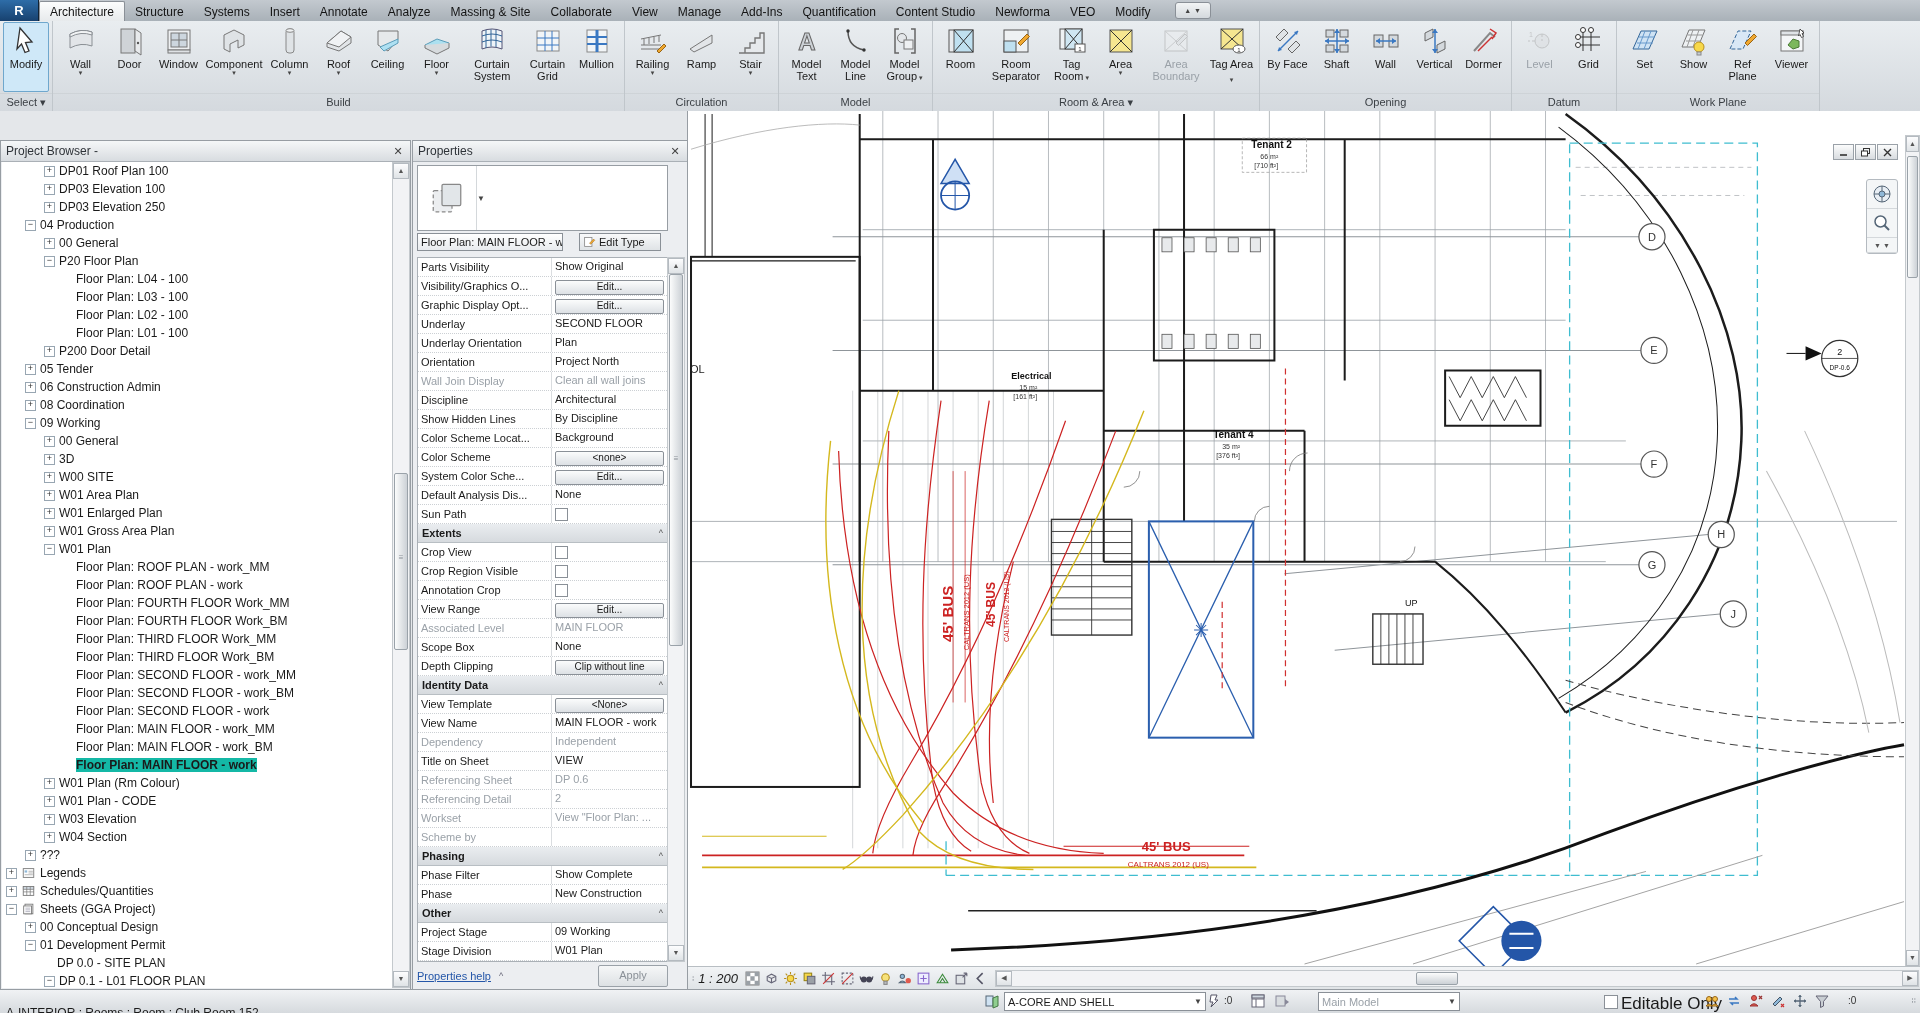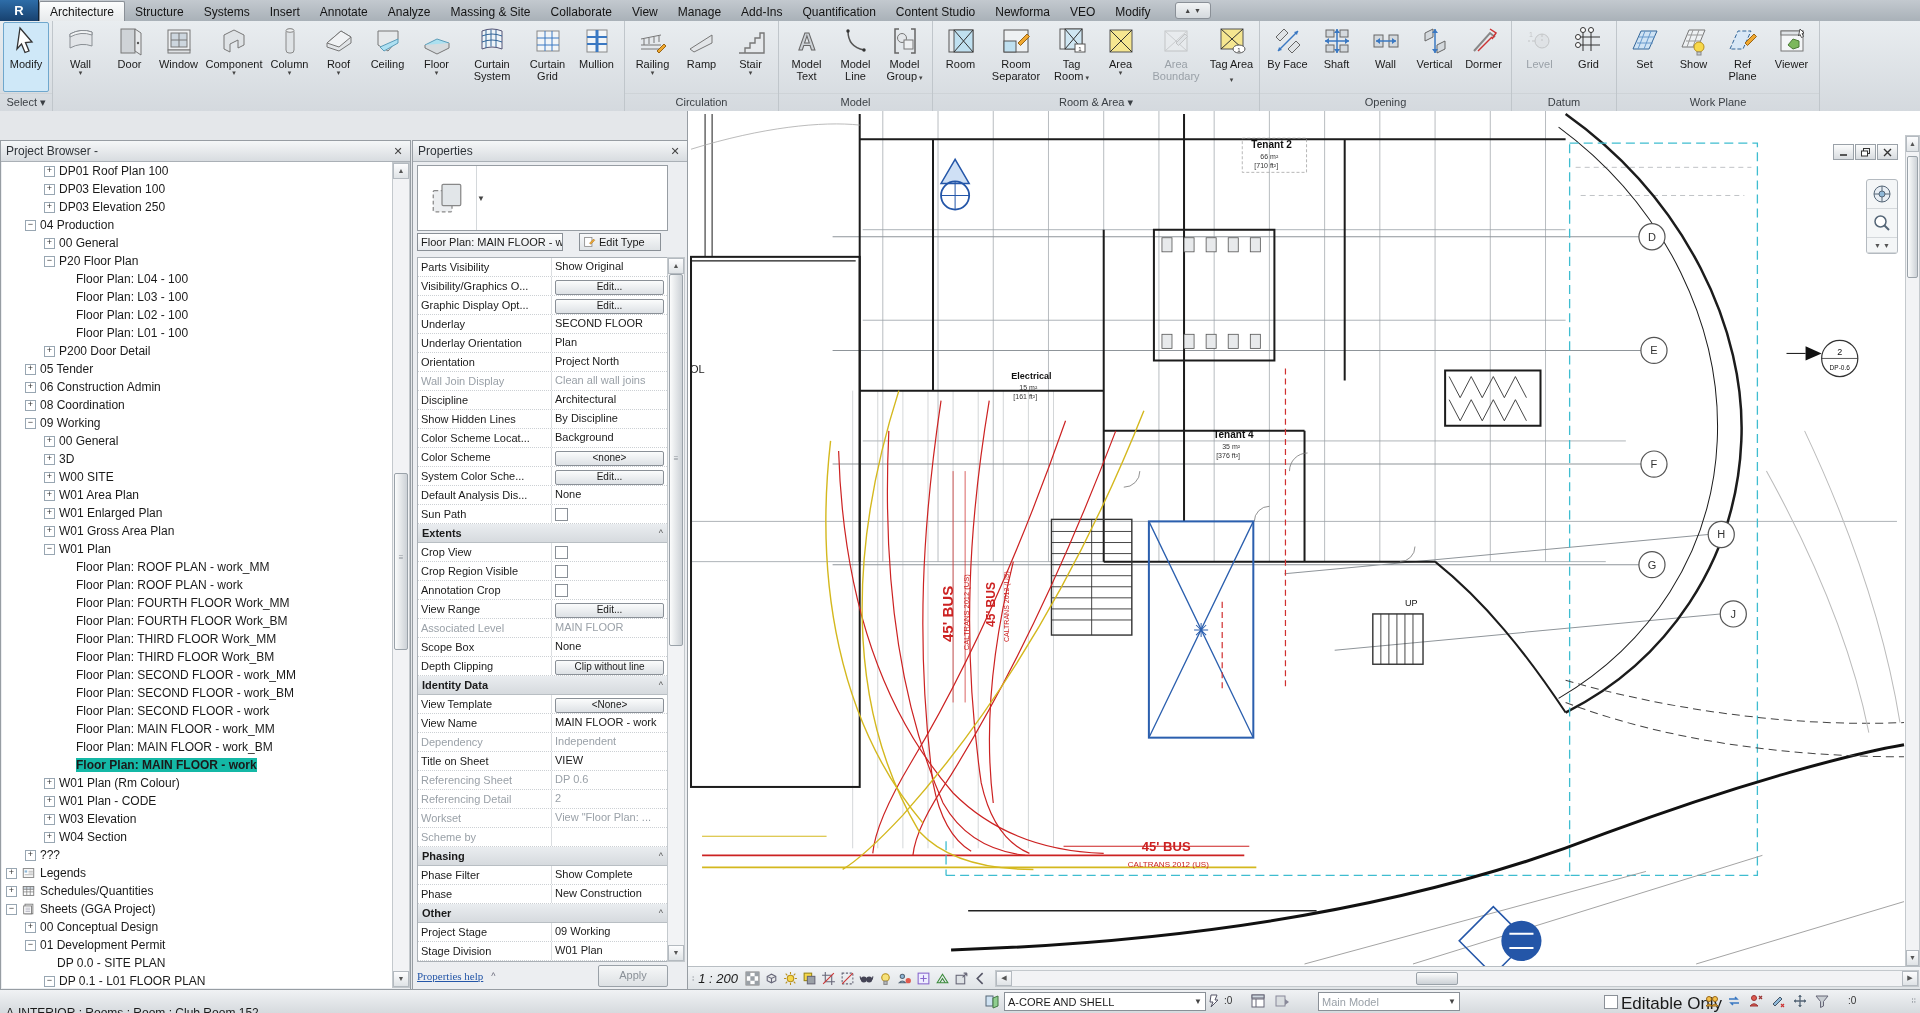--- a/index.html
+++ b/index.html
@@ -80,21 +80,21 @@
   .prow .pl{width:127px;padding:3px 3px 0;border-right:1px solid #dadde0;overflow:hidden;white-space:nowrap;flex:none;}
   .prow .pv{flex:1;padding:2px 3px 0;overflow:hidden;white-space:nowrap;}
   .prow.dis .pl,.prow.dis .pv{color:#9aa1a8;}
   .pbtn{height:13px;margin-top:1px;border:1px solid #8a9097;border-radius:2px;text-align:center;
     background:linear-gradient(#fbfcfc,#dde1e5);font-size:10px;line-height:12px;}
   .pchk{width:11px;height:11px;border:1px solid #8a9097;background:#fff;margin-top:1px;}
   .psec{height:18px;background:linear-gradient(#eaedf0,#d6dade);border-bottom:1px solid #b8bec3;
     font-weight:bold;font-size:11px;display:flex;align-items:center;padding:0 4px;}
   .psec .chev{margin-left:auto;color:#555;font-size:9px;font-weight:normal;}
   .pfoot{position:absolute;left:4px;right:19px;bottom:2px;height:23px;display:flex;align-items:center;}
-  .phelp{color:#2456a8;text-decoration:underline;font-size:11px;font-family:Liberation Serif, serif;}
+  .phelp{color:#2456a8;text-decoration:underline;font-size:11px;}
   .applybtn{margin-left:auto;width:68px;height:20px;border:1px solid #9aa1a8;border-radius:2px;
     background:linear-gradient(#f6f7f8,#dde1e4);color:#8a9097;text-align:center;line-height:19px;font-size:11px;}
   
   .canvas{position:absolute;left:687px;top:0;right:0;bottom:0;background:#fff;border-left:1px solid #979da3;}
   .canvas svg.plan{position:absolute;left:0;top:0;right:15px;bottom:23px;width:calc(100% - 15px);height:calc(100% - 23px);}
   .winbtns{position:absolute;top:33px;right:22px;display:flex;gap:1px;}
   .winbtn{width:19px;height:14px;border:1px solid #9aa1a8;background:linear-gradient(#fbfcfc,#d8dce0);
     display:flex;align-items:center;justify-content:center;}
   .winbtn svg{width:9px;height:9px;}
   .navbar{position:absolute;top:68px;right:22px;width:30px;border:1px solid #b4bac0;background:#f4f6f7;border-radius:3px;}
@@ -275,20 +275,21 @@
           <div class="ricon">
             <svg viewBox="0 0 32 32">
               <rect x="6" y="5" width="20" height="22" fill="#f2f5f7" stroke="#888"></rect>
               <path d="M6 12H26M6 19H26" stroke="#3a78c2" stroke-width="2"></path>
               <path d="M16 5V27" stroke="#3a78c2" stroke-width="3"></path>
             </svg>
           </div>
           <div class="rlabel"><span>Mullion</span></div>
         </div>
       </div>
+      <div class="plabel">Build</div>
     </div>
     <div class="panel">
       <div class="pbuttons">
         <div class="rbtn">
           <div class="ricon">
             <svg viewBox="0 0 32 32">
               <path d="M4 20H24M4 24H24M7 20V14M12 19V13M17 18V12M22 17V11M4 14L24 10" stroke="#777" fill="none"></path>
               <path d="M20 26L27 19L29 21L22 28Z" fill="#f0a830" stroke="#996515"></path>
             </svg>
           </div>

